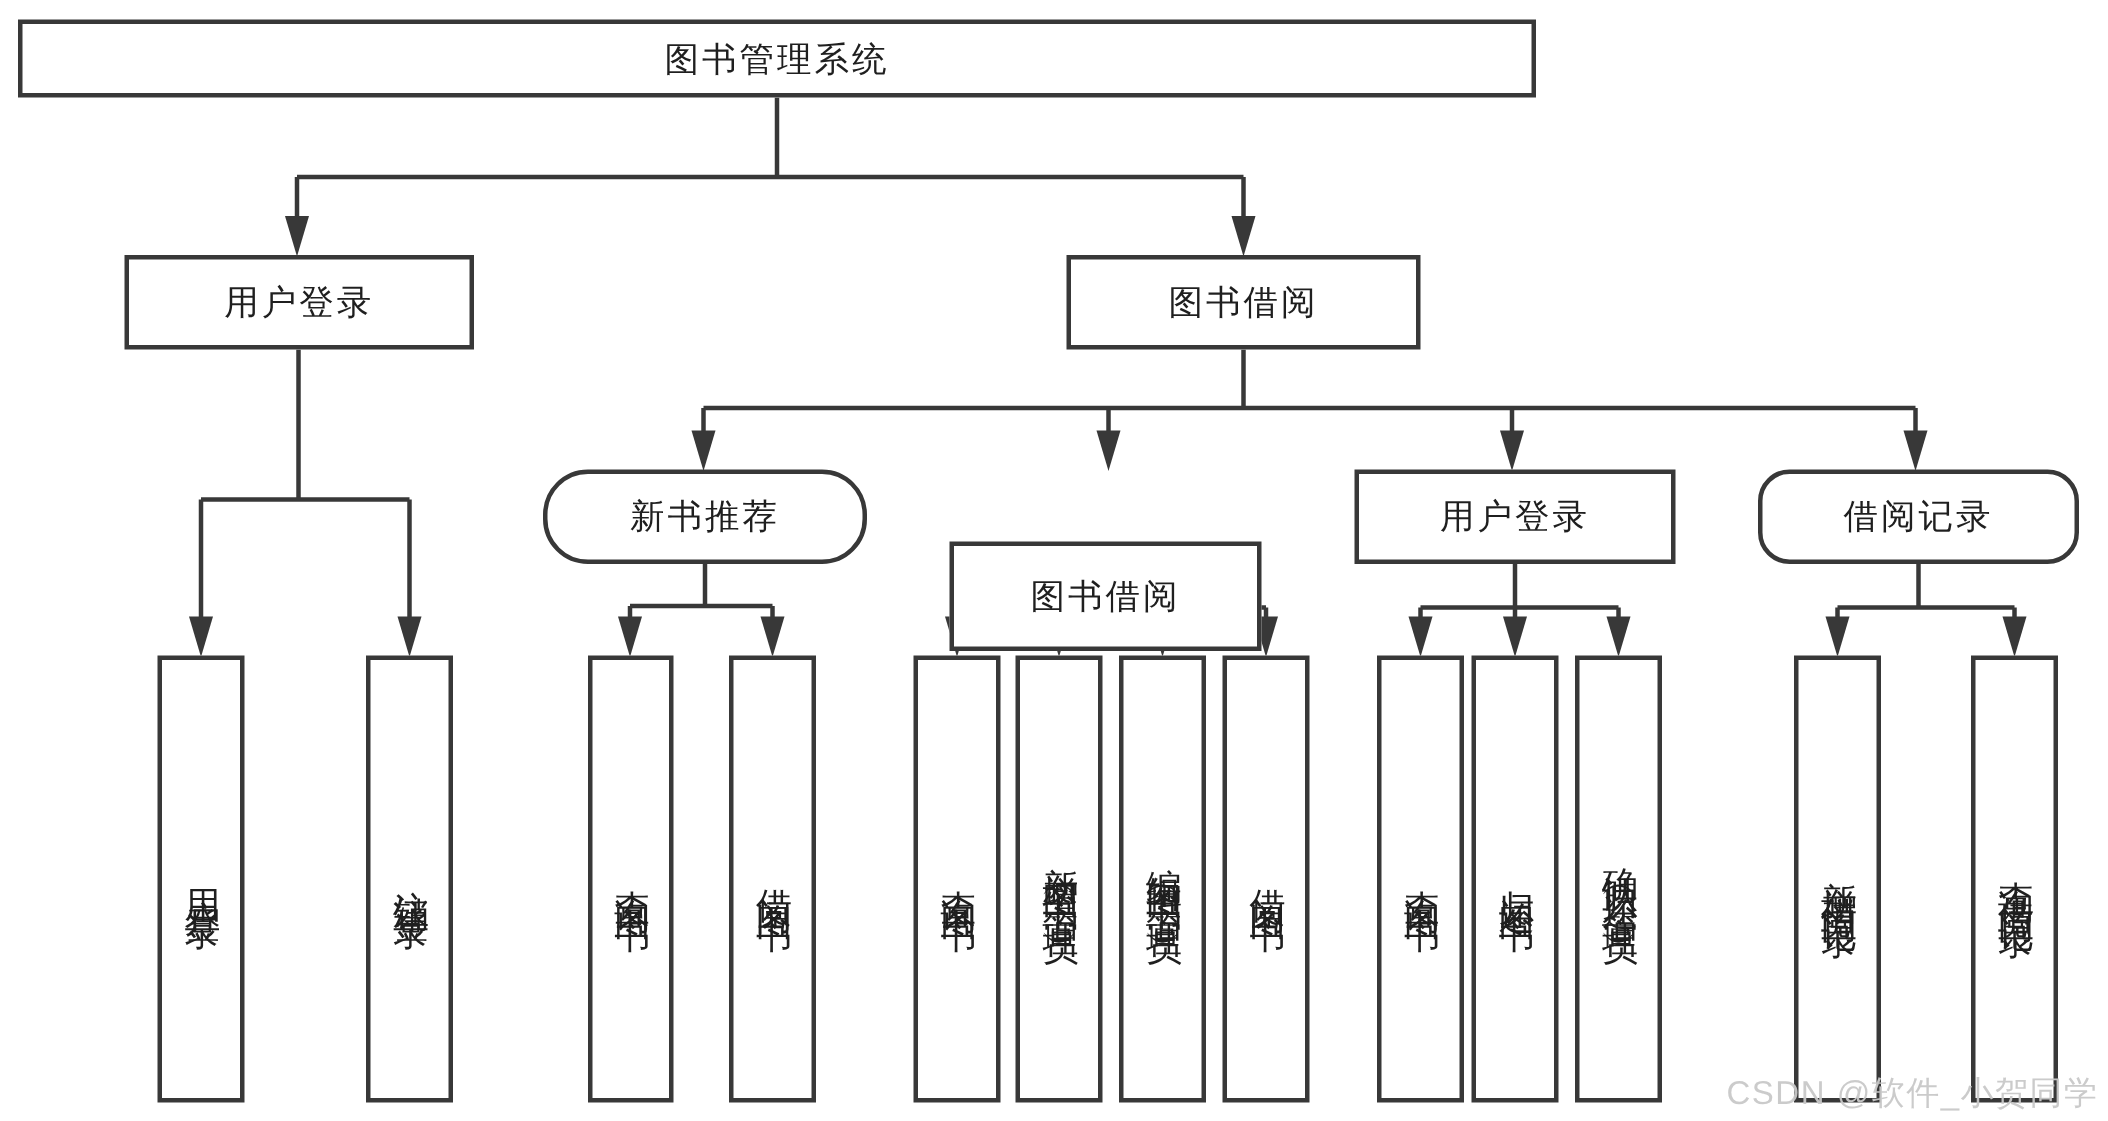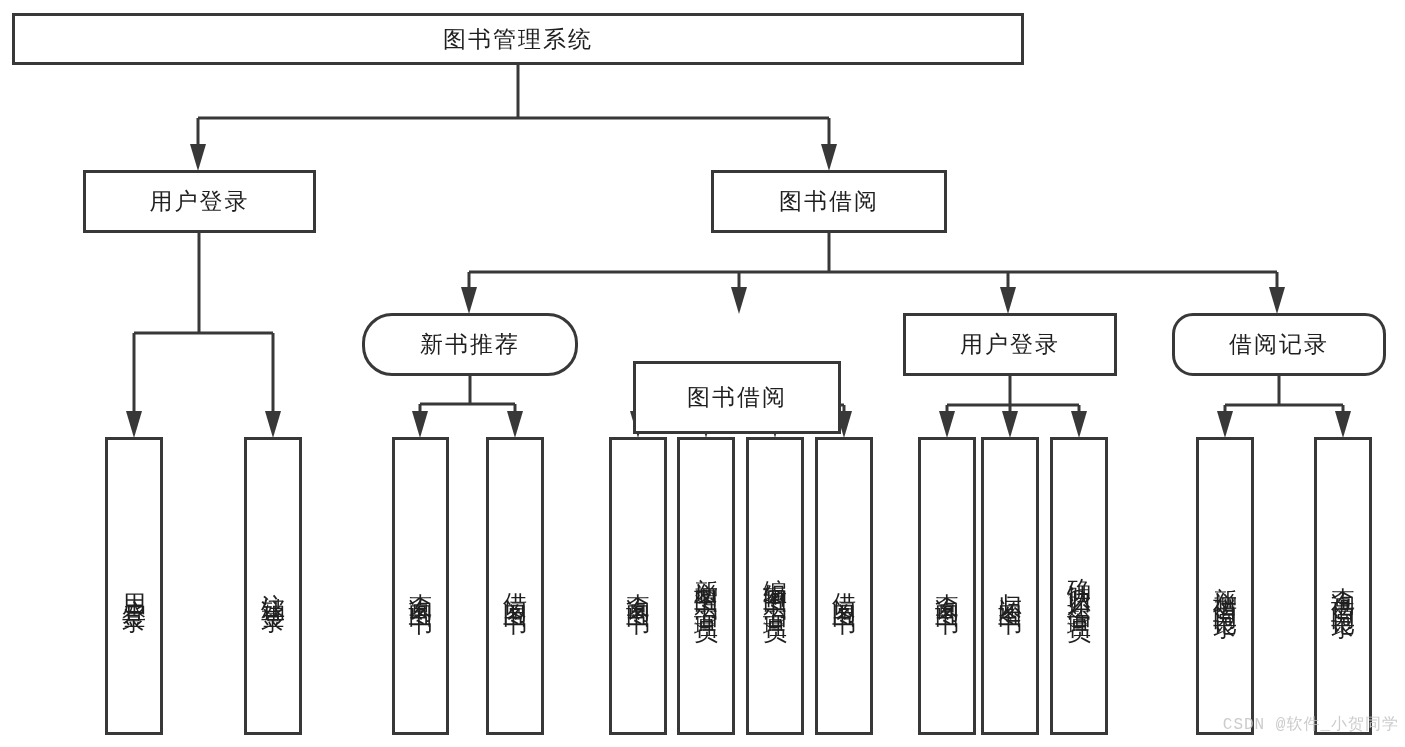--- a/index.html
+++ b/index.html
@@ -41,26 +41,25 @@
     writing-mode:vertical-rl;
     text-orientation:mixed;
     font-size:24px;
     letter-spacing:6px;
     line-height:1;
     white-space:nowrap;
   }
   .watermark{
     position:absolute;z-index:5;
     right:6px;top:714px;
-    font-size:16px;
+    font-size:22px;
     letter-spacing:1px;
     color:var(--watermark);
     opacity:.95;
     white-space:nowrap;
-    font-family:Liberation Mono, monospace;
   }
 </style>
 </head>
 <body>
 
 <div class="stage">
 
   <svg class="wires" width="1405" height="747" viewBox="0 0 1405 747">
 
     <path class="ln" d="M518 65 V118"></path>

